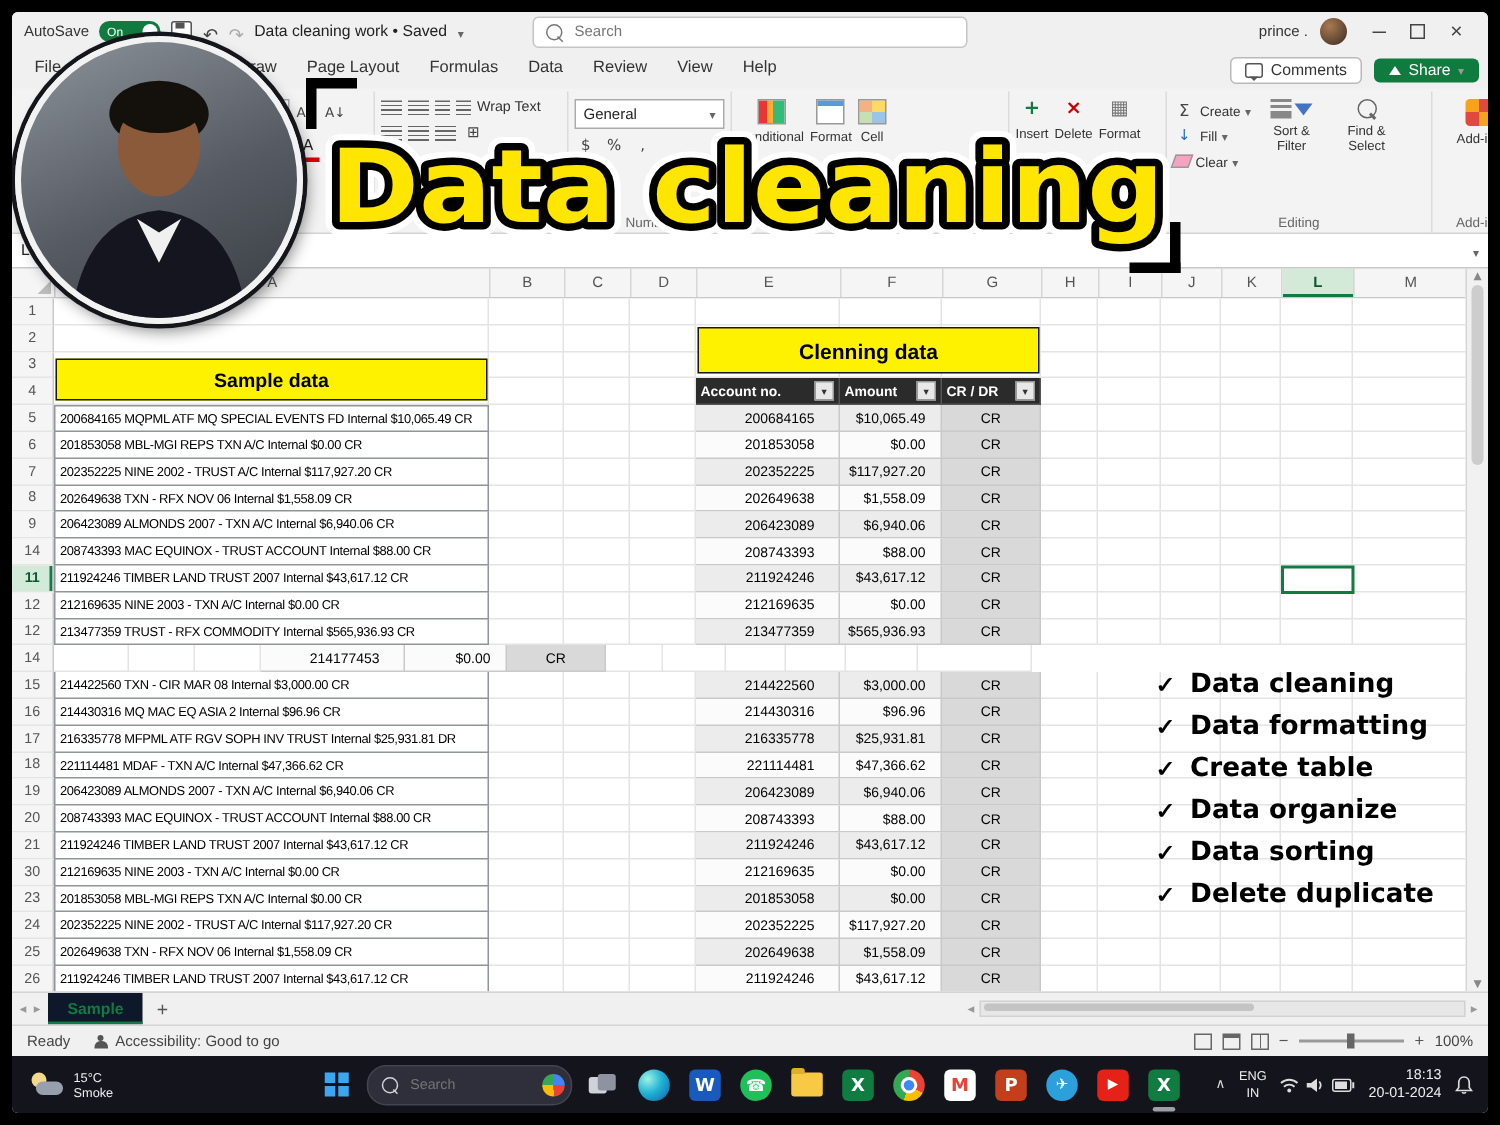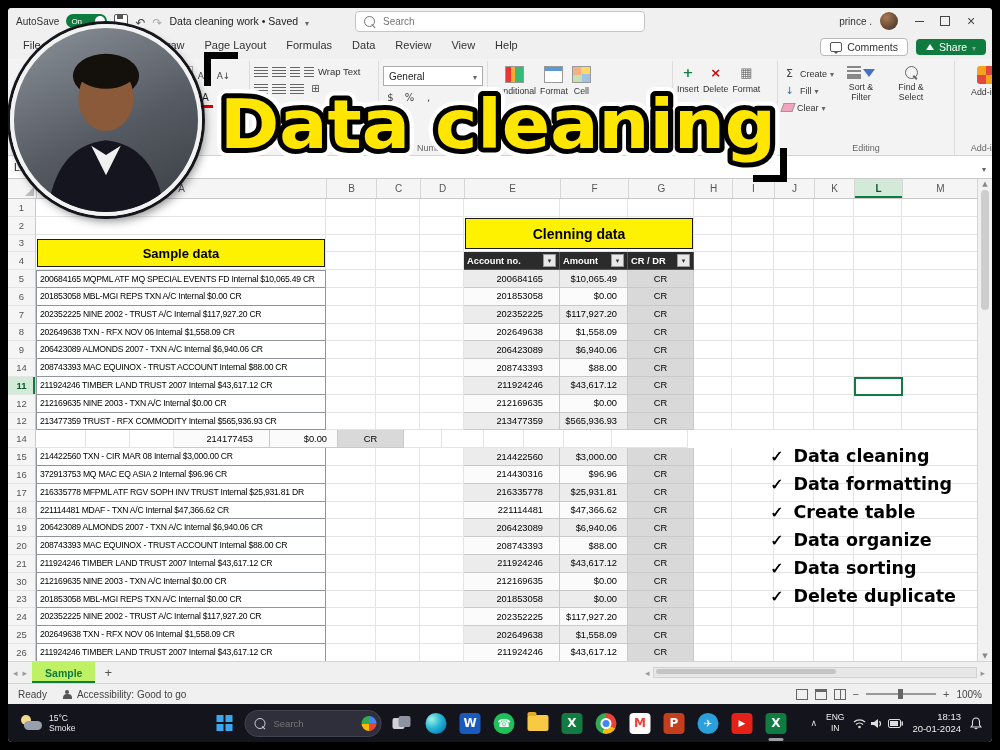--- a/index.html
+++ b/index.html
@@ -116,21 +116,21 @@
   #banner-sample{left:29px;top:40px;width:288px;height:28px;font-size:13px;}
   #banner-clean{left:457px;top:19px;width:228px;height:31px;font-size:14px;}
   #sel-box{position:absolute;left:846px;top:178px;width:49px;height:19px;border:2px solid #107c41;z-index:6;box-sizing:border-box;}
   .vscroll{width:14px;flex:0 0 14px;background:#f1f1f1;border-left:1px solid #d4d4d4;display:flex;flex-direction:column;align-items:center;padding:1px 0;gap:2px;}
   .varrow{font-size:7px;color:#888;font-family:"DejaVu Sans",sans-serif;}
   .vthumb{width:8px;height:120px;background:#cdcdcd;border-radius:4px;}
 
   
   .sheettabs{height:21px;flex:0 0 auto;background:#f0f0f0;border-top:1px solid #d4d4d4;display:flex;align-items:stretch;gap:5px;padding:0 5px;position:relative;z-index:7;}
   .snav{font-size:9px;color:#999;display:flex;align-items:center;font-family:"DejaVu Sans",sans-serif;}
-  .stab{background:#bef264;color:#0f7b3f;font-weight:bold;font-size:10.5px;padding:0 13px;display:flex;align-items:center;box-shadow:inset 0 -2px #107c41;}
+  .stab{background:#0f172a;color:#0f7b3f;font-weight:bold;font-size:10.5px;padding:0 13px;display:flex;align-items:center;box-shadow:inset 0 -2px #107c41;}
   .addsheet{display:flex;align-items:center;font-size:13px;color:#555;padding:0 4px;}
   .hscroll{margin-left:auto;display:flex;align-items:center;gap:3px;width:340px;padding:0 2px;}
   .htrack{flex:1;height:9px;background:#e7e7e7;border:1px solid #d2d2d2;position:relative;}
   .hthumb{position:absolute;left:2px;top:1px;width:180px;height:5px;background:#c4c4c4;border-radius:3px;}
 
   
   .statusbar{height:20px;flex:0 0 auto;background:#f0f0f0;border-top:1px solid #d4d4d4;display:flex;align-items:center;font-size:10px;color:#444;padding:0 10px;gap:16px;position:relative;z-index:7;}
   .acc{display:flex;align-items:center;gap:5px;}
   .i-person{width:9px;height:9px;position:relative;}
   .i-person:before{content:"";position:absolute;left:2.5px;top:0;width:4px;height:4px;border-radius:50%;background:#555;}
@@ -671,21 +671,21 @@
             <div class="gcell tdata bandA gcol" style="width: 66px;">CR</div>
             <div class="gcell" style="width: 38px;"></div>
             <div class="gcell" style="width: 42px;"></div>
             <div class="gcell" style="width: 40px;"></div>
             <div class="gcell" style="width: 40px;"></div>
             <div class="gcell" style="width: 48px;"></div>
             <div class="gcell" style="width: 76px;"></div>
           </div>
           <div class="grow">
             <div class="rowhdr">16</div>
-            <div class="gcell adata" style="width: 290px;">372913753 MQ MAC EQ ASIA 2  Internal $96.96 CR</div>
+            <div class="gcell adata" style="width: 290px;">214430316 MQ MAC EQ ASIA 2  Internal $96.96 CR</div>
             <div class="gcell" style="width: 50px;"></div>
             <div class="gcell" style="width: 44px;"></div>
             <div class="gcell" style="width: 44px;"></div>
             <div class="gcell tdata bandB acct" style="width: 96px;">214430316</div>
             <div class="gcell tdata bandB amt" style="width: 68px;">$96.96</div>
             <div class="gcell tdata bandB gcol" style="width: 66px;">CR</div>
             <div class="gcell" style="width: 38px;"></div>
             <div class="gcell" style="width: 42px;"></div>
             <div class="gcell" style="width: 40px;"></div>
             <div class="gcell" style="width: 40px;"></div>

